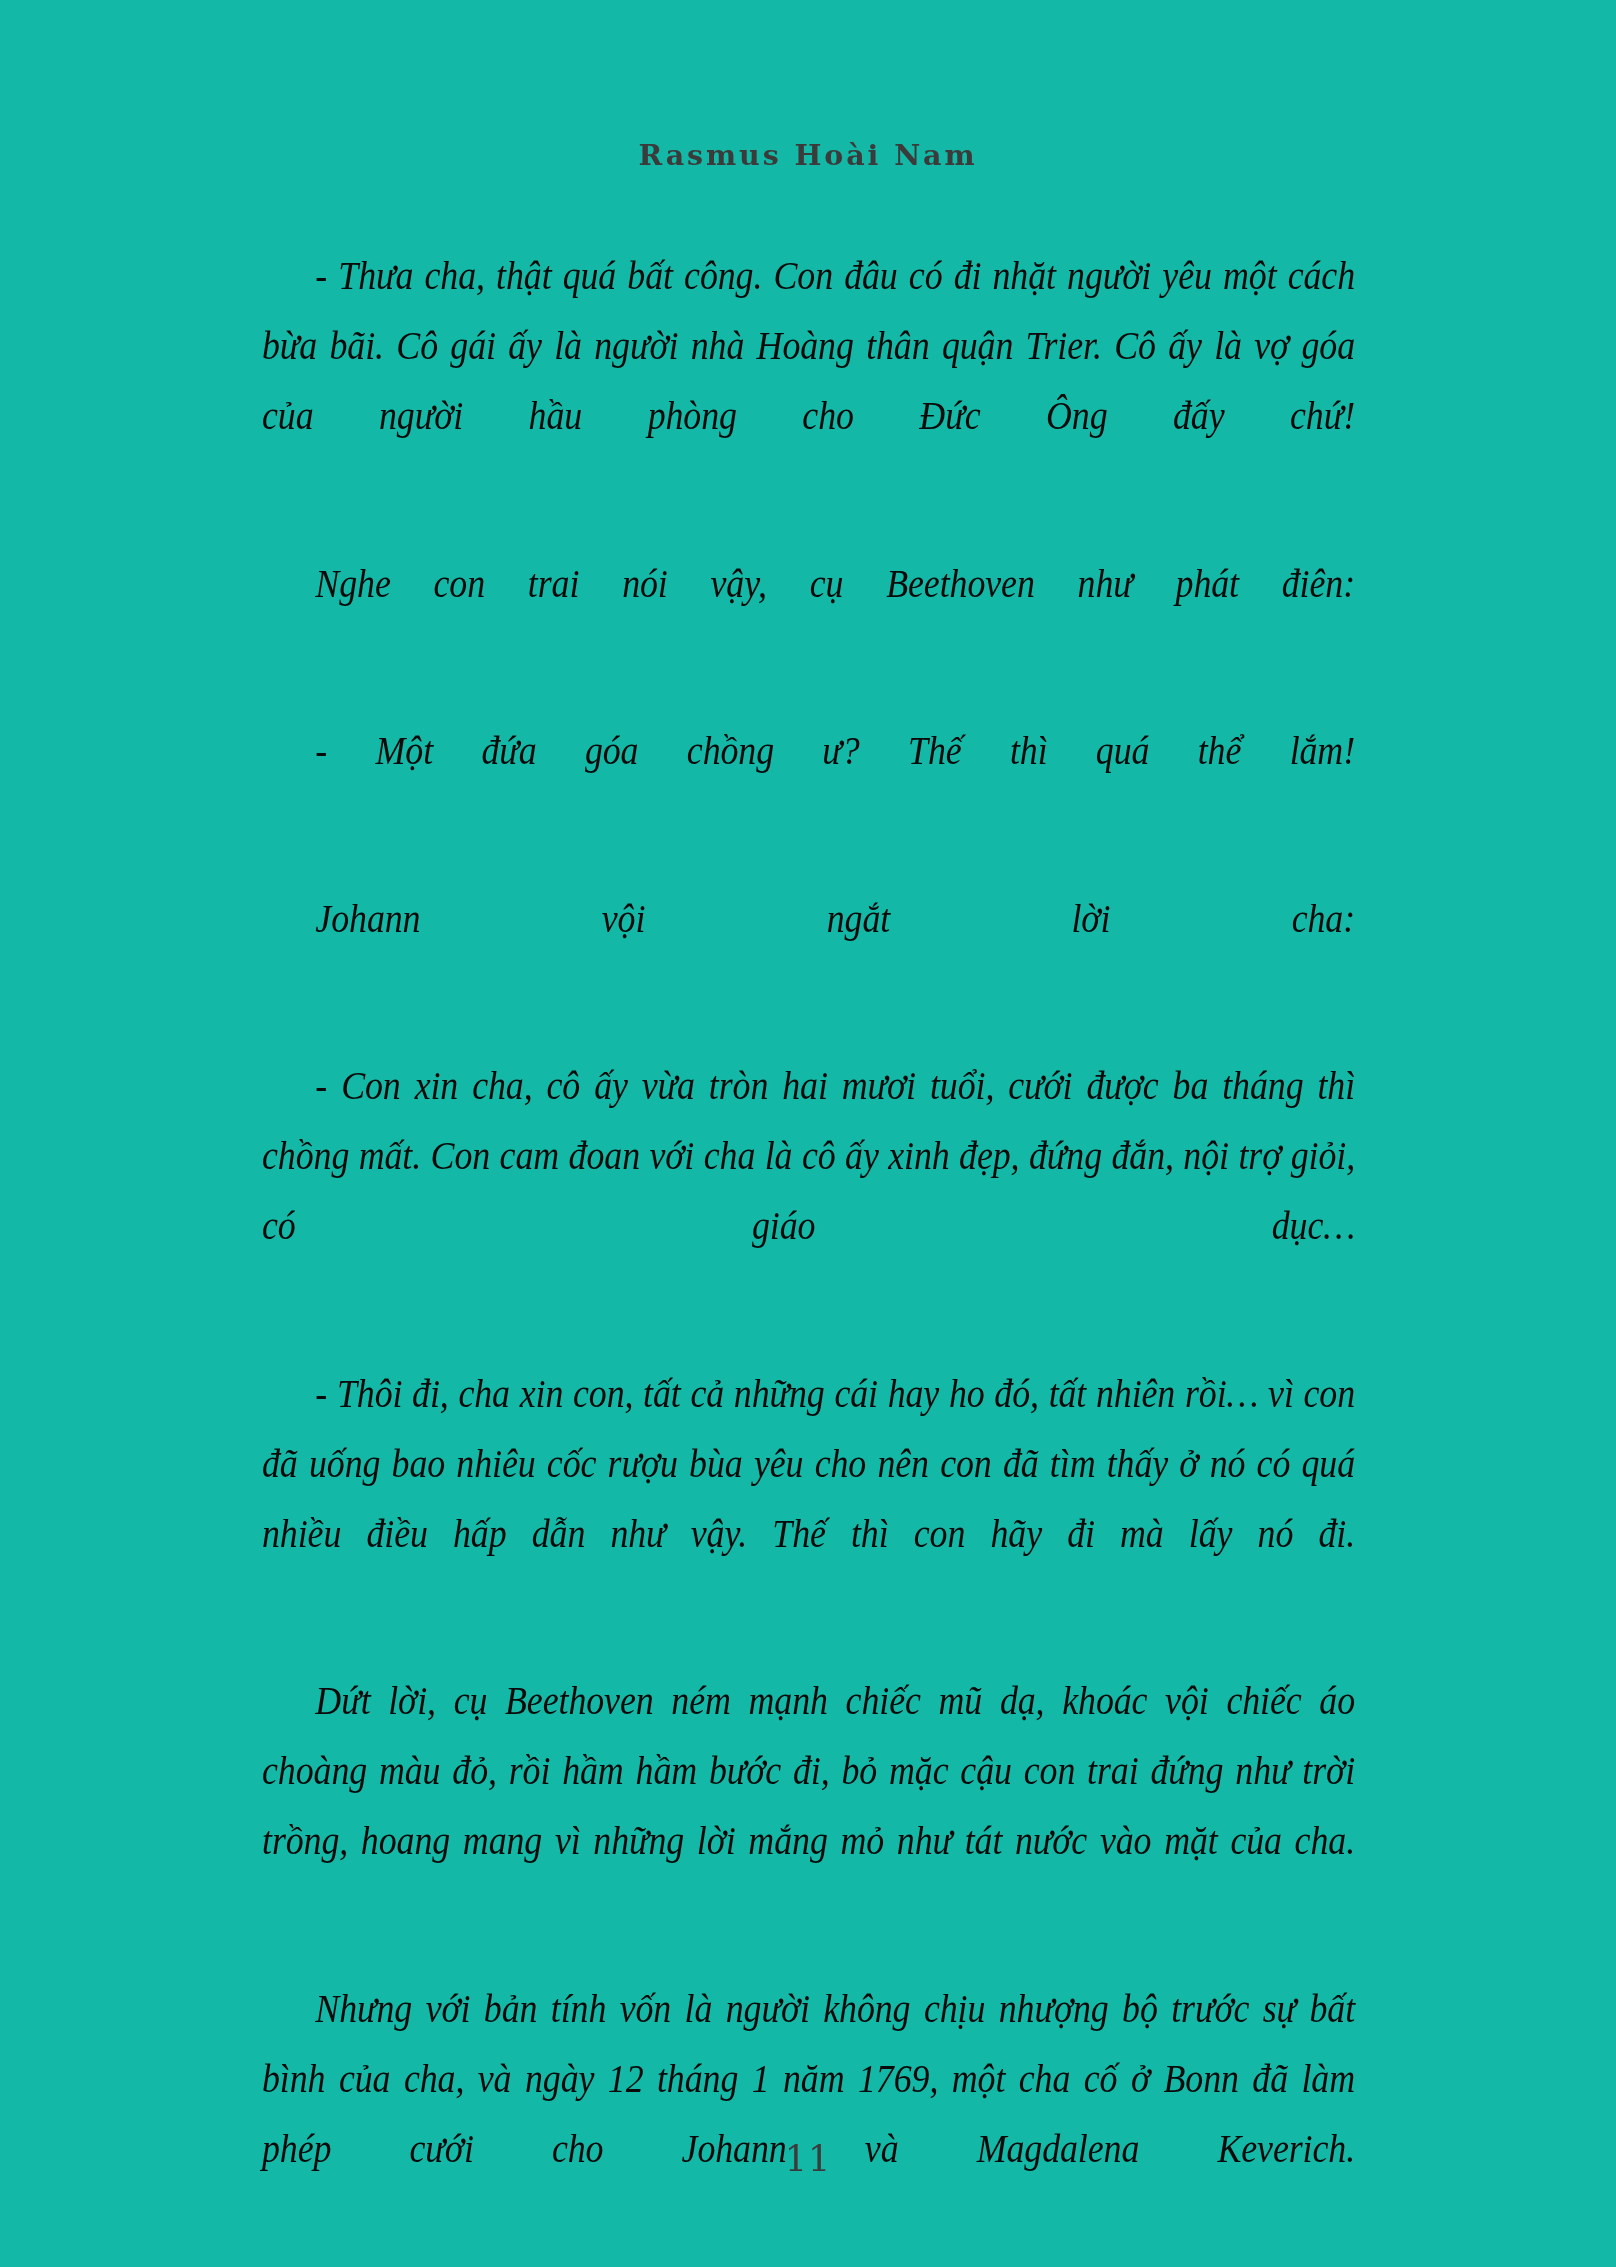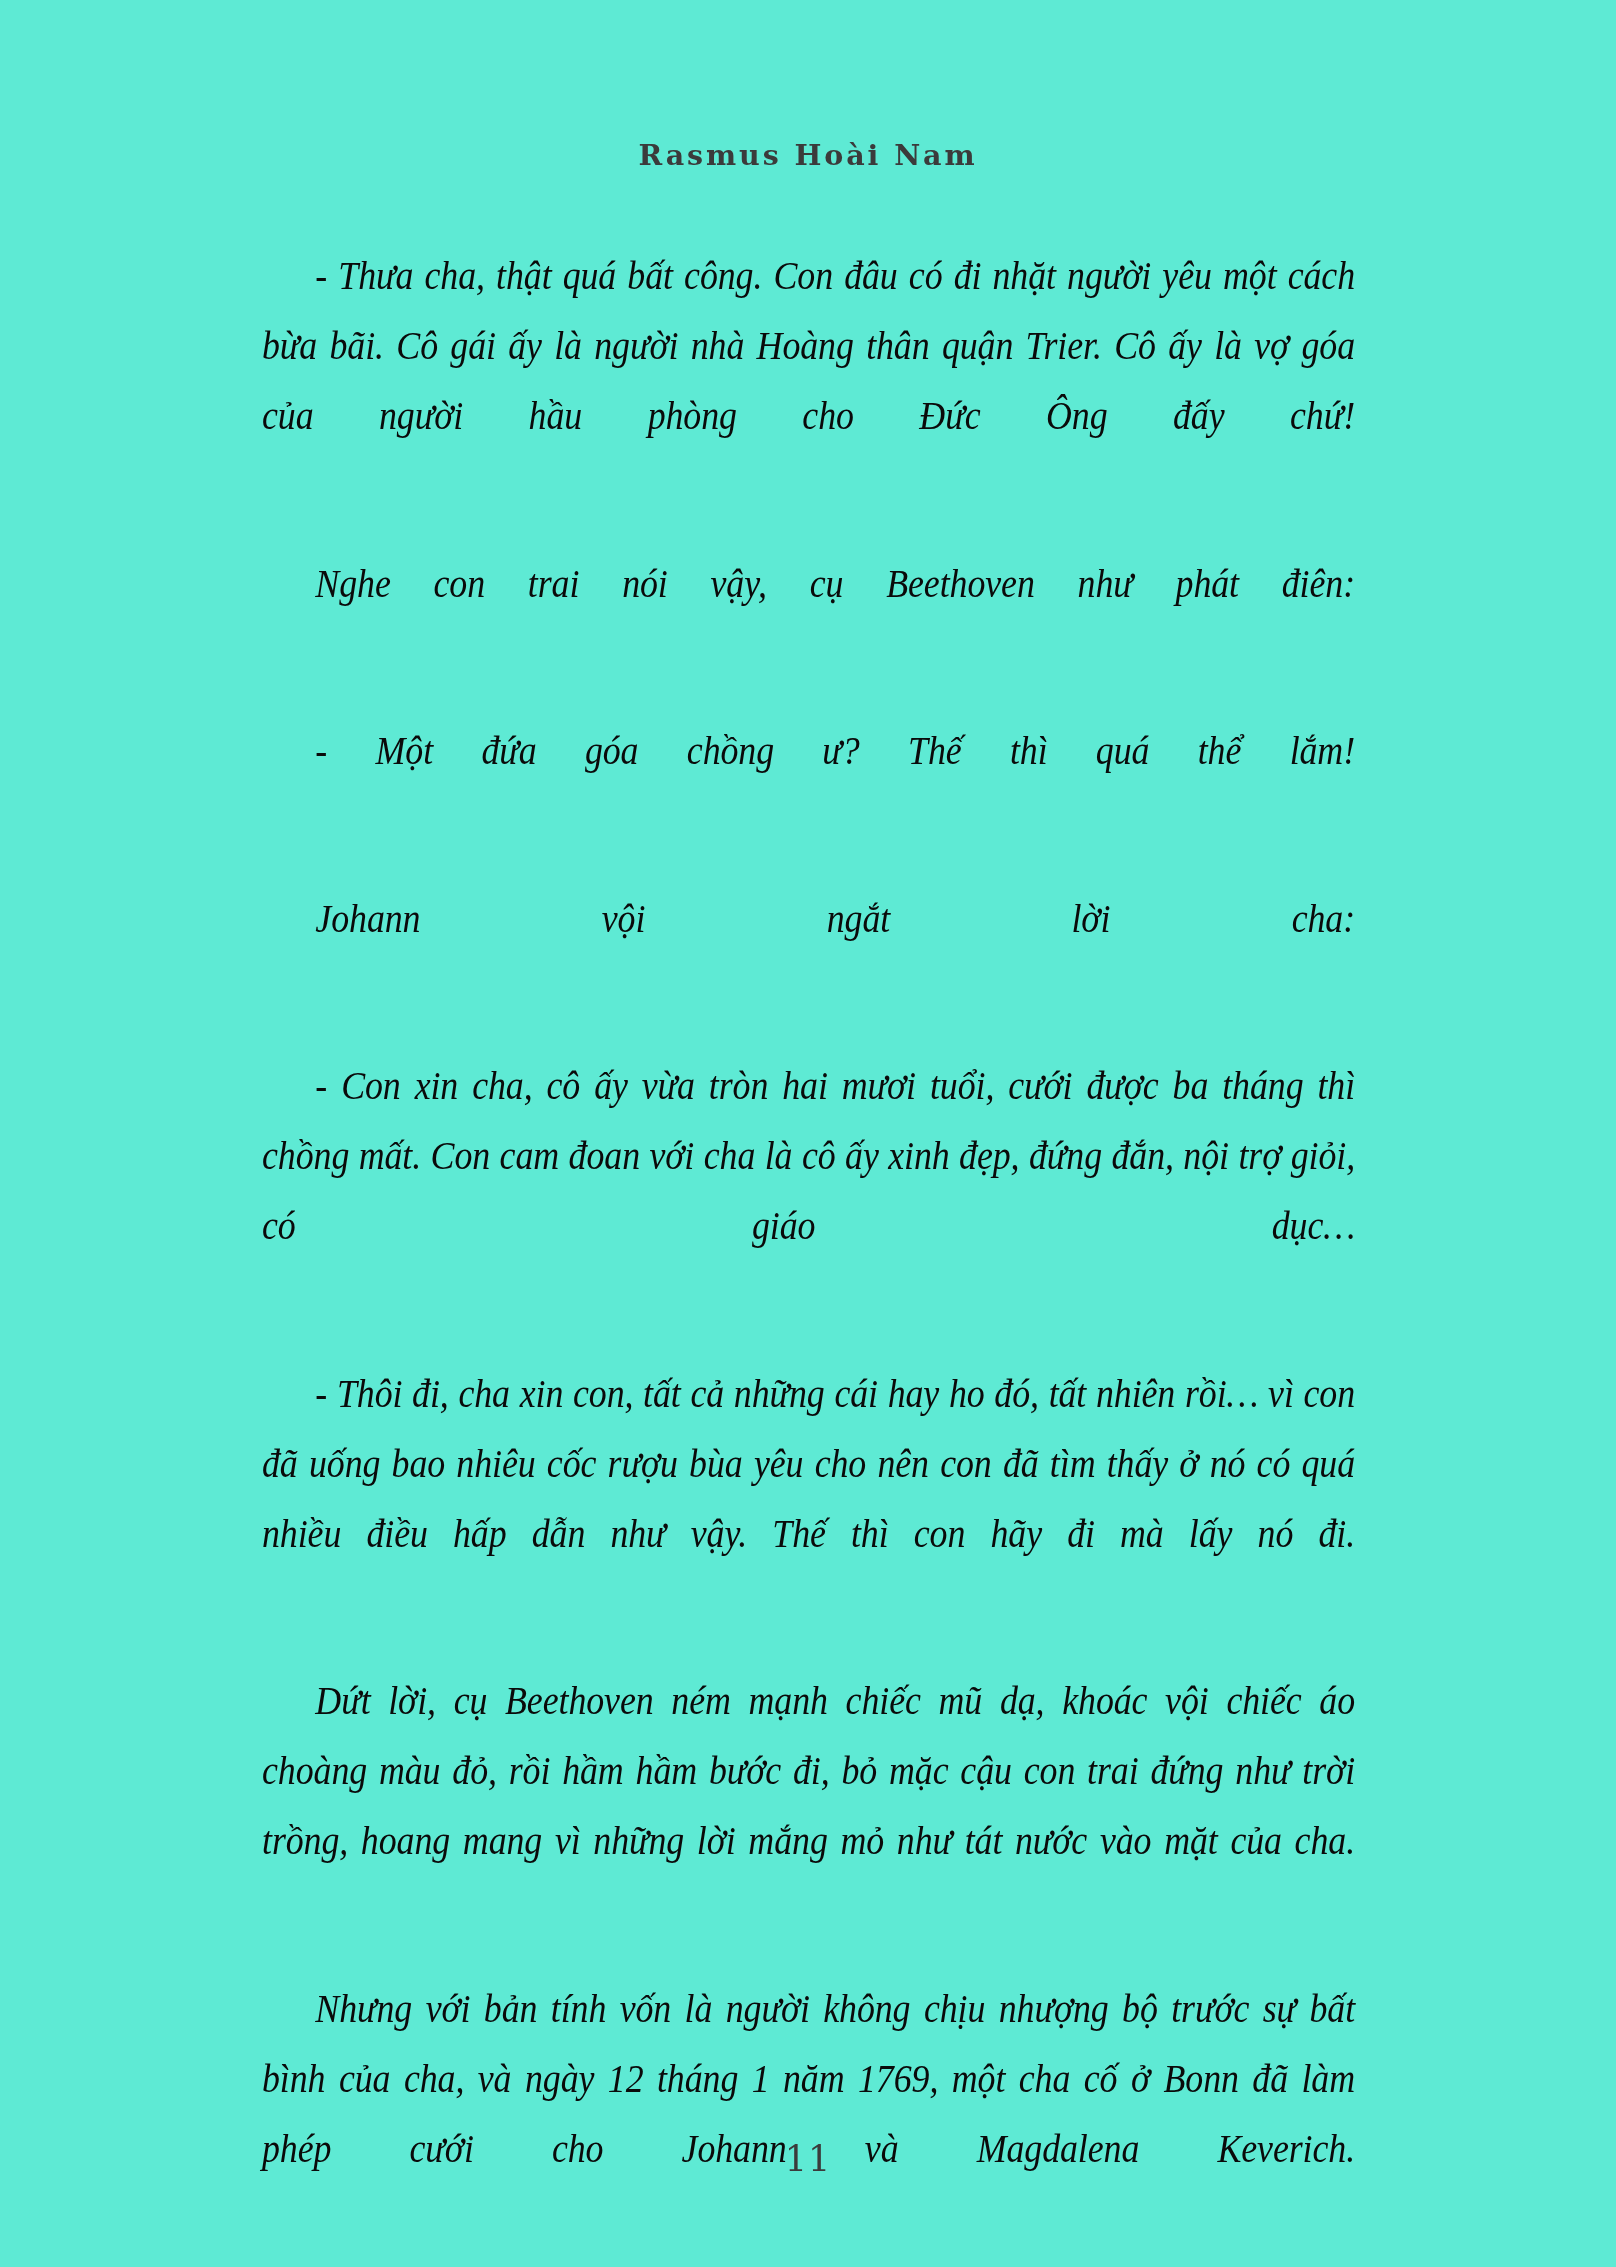--- a/index.html
+++ b/index.html
@@ -6,21 +6,21 @@
   html, body {
     margin: 0;
     padding: 0;
     background: #ffffff;
   }
 
   .page {
     position: relative;
     width: 1616px;
     height: 2267px;
-    background: #5eead4;
+    background: #14b8a6;
     box-sizing: border-box;
     overflow: hidden;
     font-family: "Liberation Serif", "DejaVu Serif", serif;
     -webkit-font-smoothing: antialiased;
   }
 
   
   .running-head {
     position: absolute;
     top: 138px;

